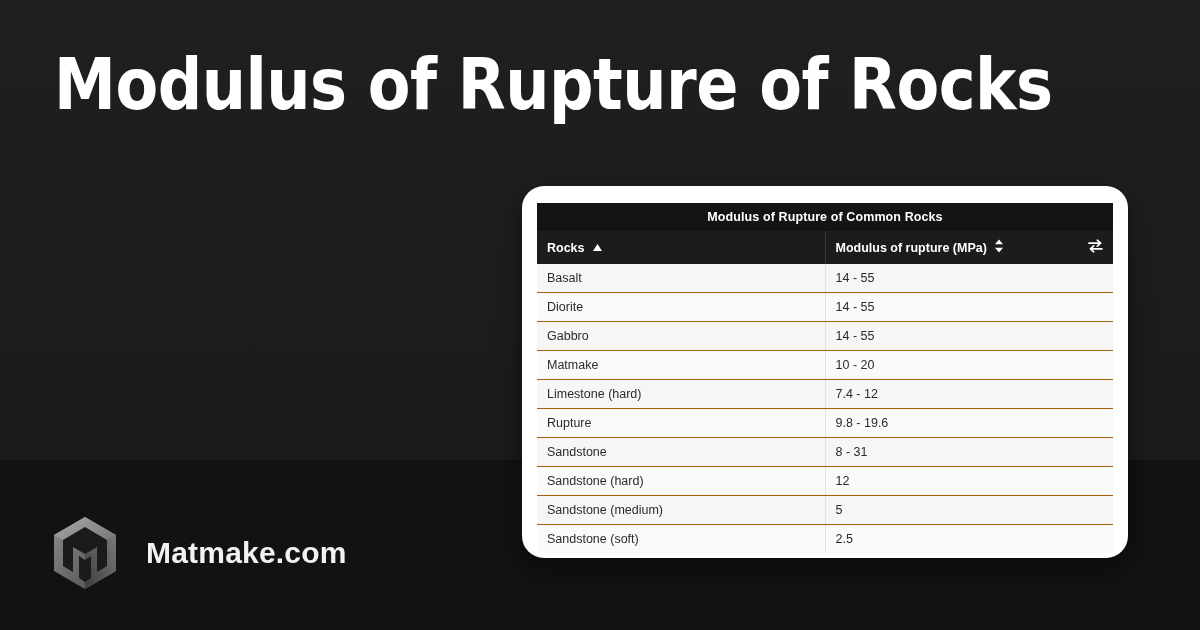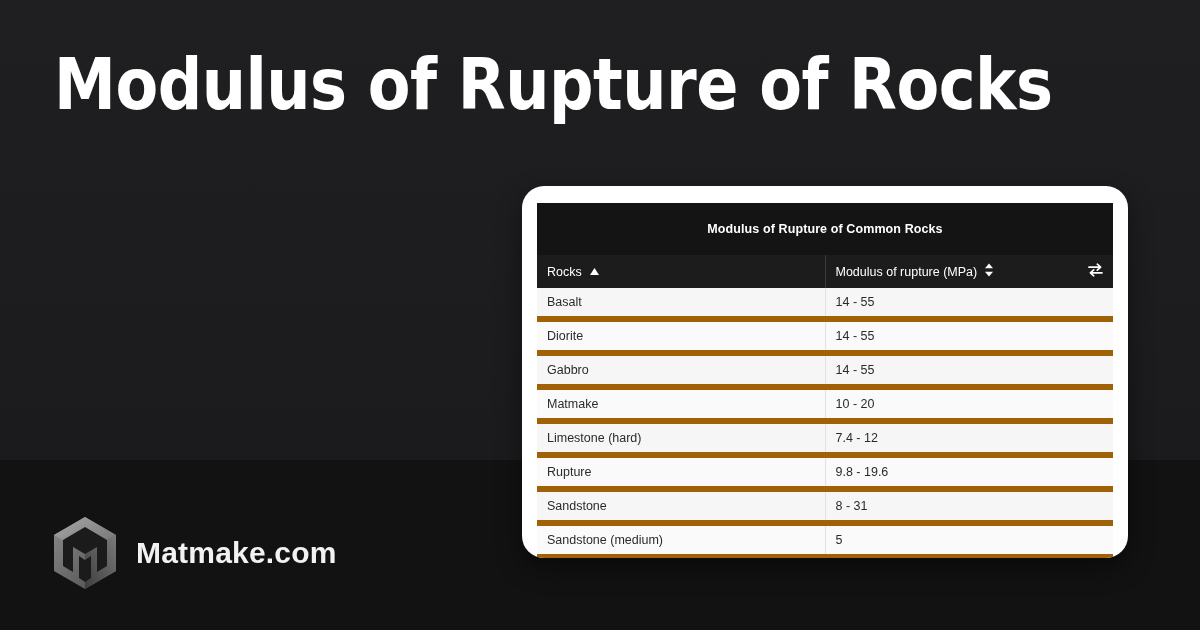--- a/index.html
+++ b/index.html
@@ -32,21 +32,21 @@
     letter-spacing:-0.5px;
     line-height:92px;
     white-space:nowrap;
     transform:scaleX(0.96);
     transform-origin:left center;
   }
 
   
   .brand {
     position:absolute; left:52px; top:516px;
-    display:flex; align-items:center; gap:18px;
+    display:flex; align-items:center; gap:28px;
   }
   .brand-mark { width:66px; height:74px; display:block; }
   .brand-name {
     color:#f2f2f2;
     font-size:30px;
     font-weight:700;
     letter-spacing:0.2px;
     font-family:"Liberation Sans",sans-serif;
   }
 
@@ -66,47 +66,47 @@
     border-collapse:collapse;
     table-layout:fixed;
     font-size:12.5px;
   }
   .tbl-caption {
     background:#141414;
     color:#ffffff;
     font-size:12.5px;
     font-weight:700;
     text-align:center;
-    padding:19px 6px;
+    padding:7px 6px;
     letter-spacing:0.1px;
   }
   th.col-head {
     background:#1c1c1c;
     color:#ffffff;
     font-size:12.5px;
-    font-weight:400;
+    font-weight:700;
     text-align:right;
     padding:8px 10px;
     border-right:1px solid #3a3a3a;
     vertical-align:middle;
     white-space:nowrap;
   }
   th.col-head:last-child { border-right:none; }
   th.col-rocks { width:38.5%; }
   .head-inner { display:flex; align-items:center; gap:7px; width:100%; }
   .head-inner .spacer { flex:1 1 auto; }
 
   .sort-asc, .sort-both, .swap-ic { display:inline-block; flex:0 0 auto; }
 
   td {
     padding:7px 10px;
     color:#2b2b2b;
     font-size:12.5px;
     border-right:1px solid #e2e2e2;
-    border-bottom:6px solid #a16207;
+    border-bottom:1px solid #a16207;
     white-space:nowrap;
     overflow:hidden;
     text-overflow:ellipsis;
   }
   td:last-child { border-right:none; }
   tbody tr:nth-child(odd)  td { background:#f6f6f6; }
   tbody tr:nth-child(even) td { background:#fafafa; }
   tbody tr:last-child td { border-bottom:none; }
 </style>
 </head>
@@ -204,20 +204,24 @@
       </tr>
       <tr>
         <td>Rupture</td>
         <td>9.8 - 19.6</td>
       </tr>
       <tr>
         <td>Sandstone</td>
         <td>8 - 31</td>
       </tr>
       <tr>
+        <td>Sandstone (hard)</td>
+        <td>12</td>
+      </tr>
+      <tr>
         <td>Sandstone (medium)</td>
         <td>5</td>
       </tr>
       <tr>
         <td>Sandstone (soft)</td>
         <td>2.5</td>
       </tr>
 
     </tbody>
   </table>

